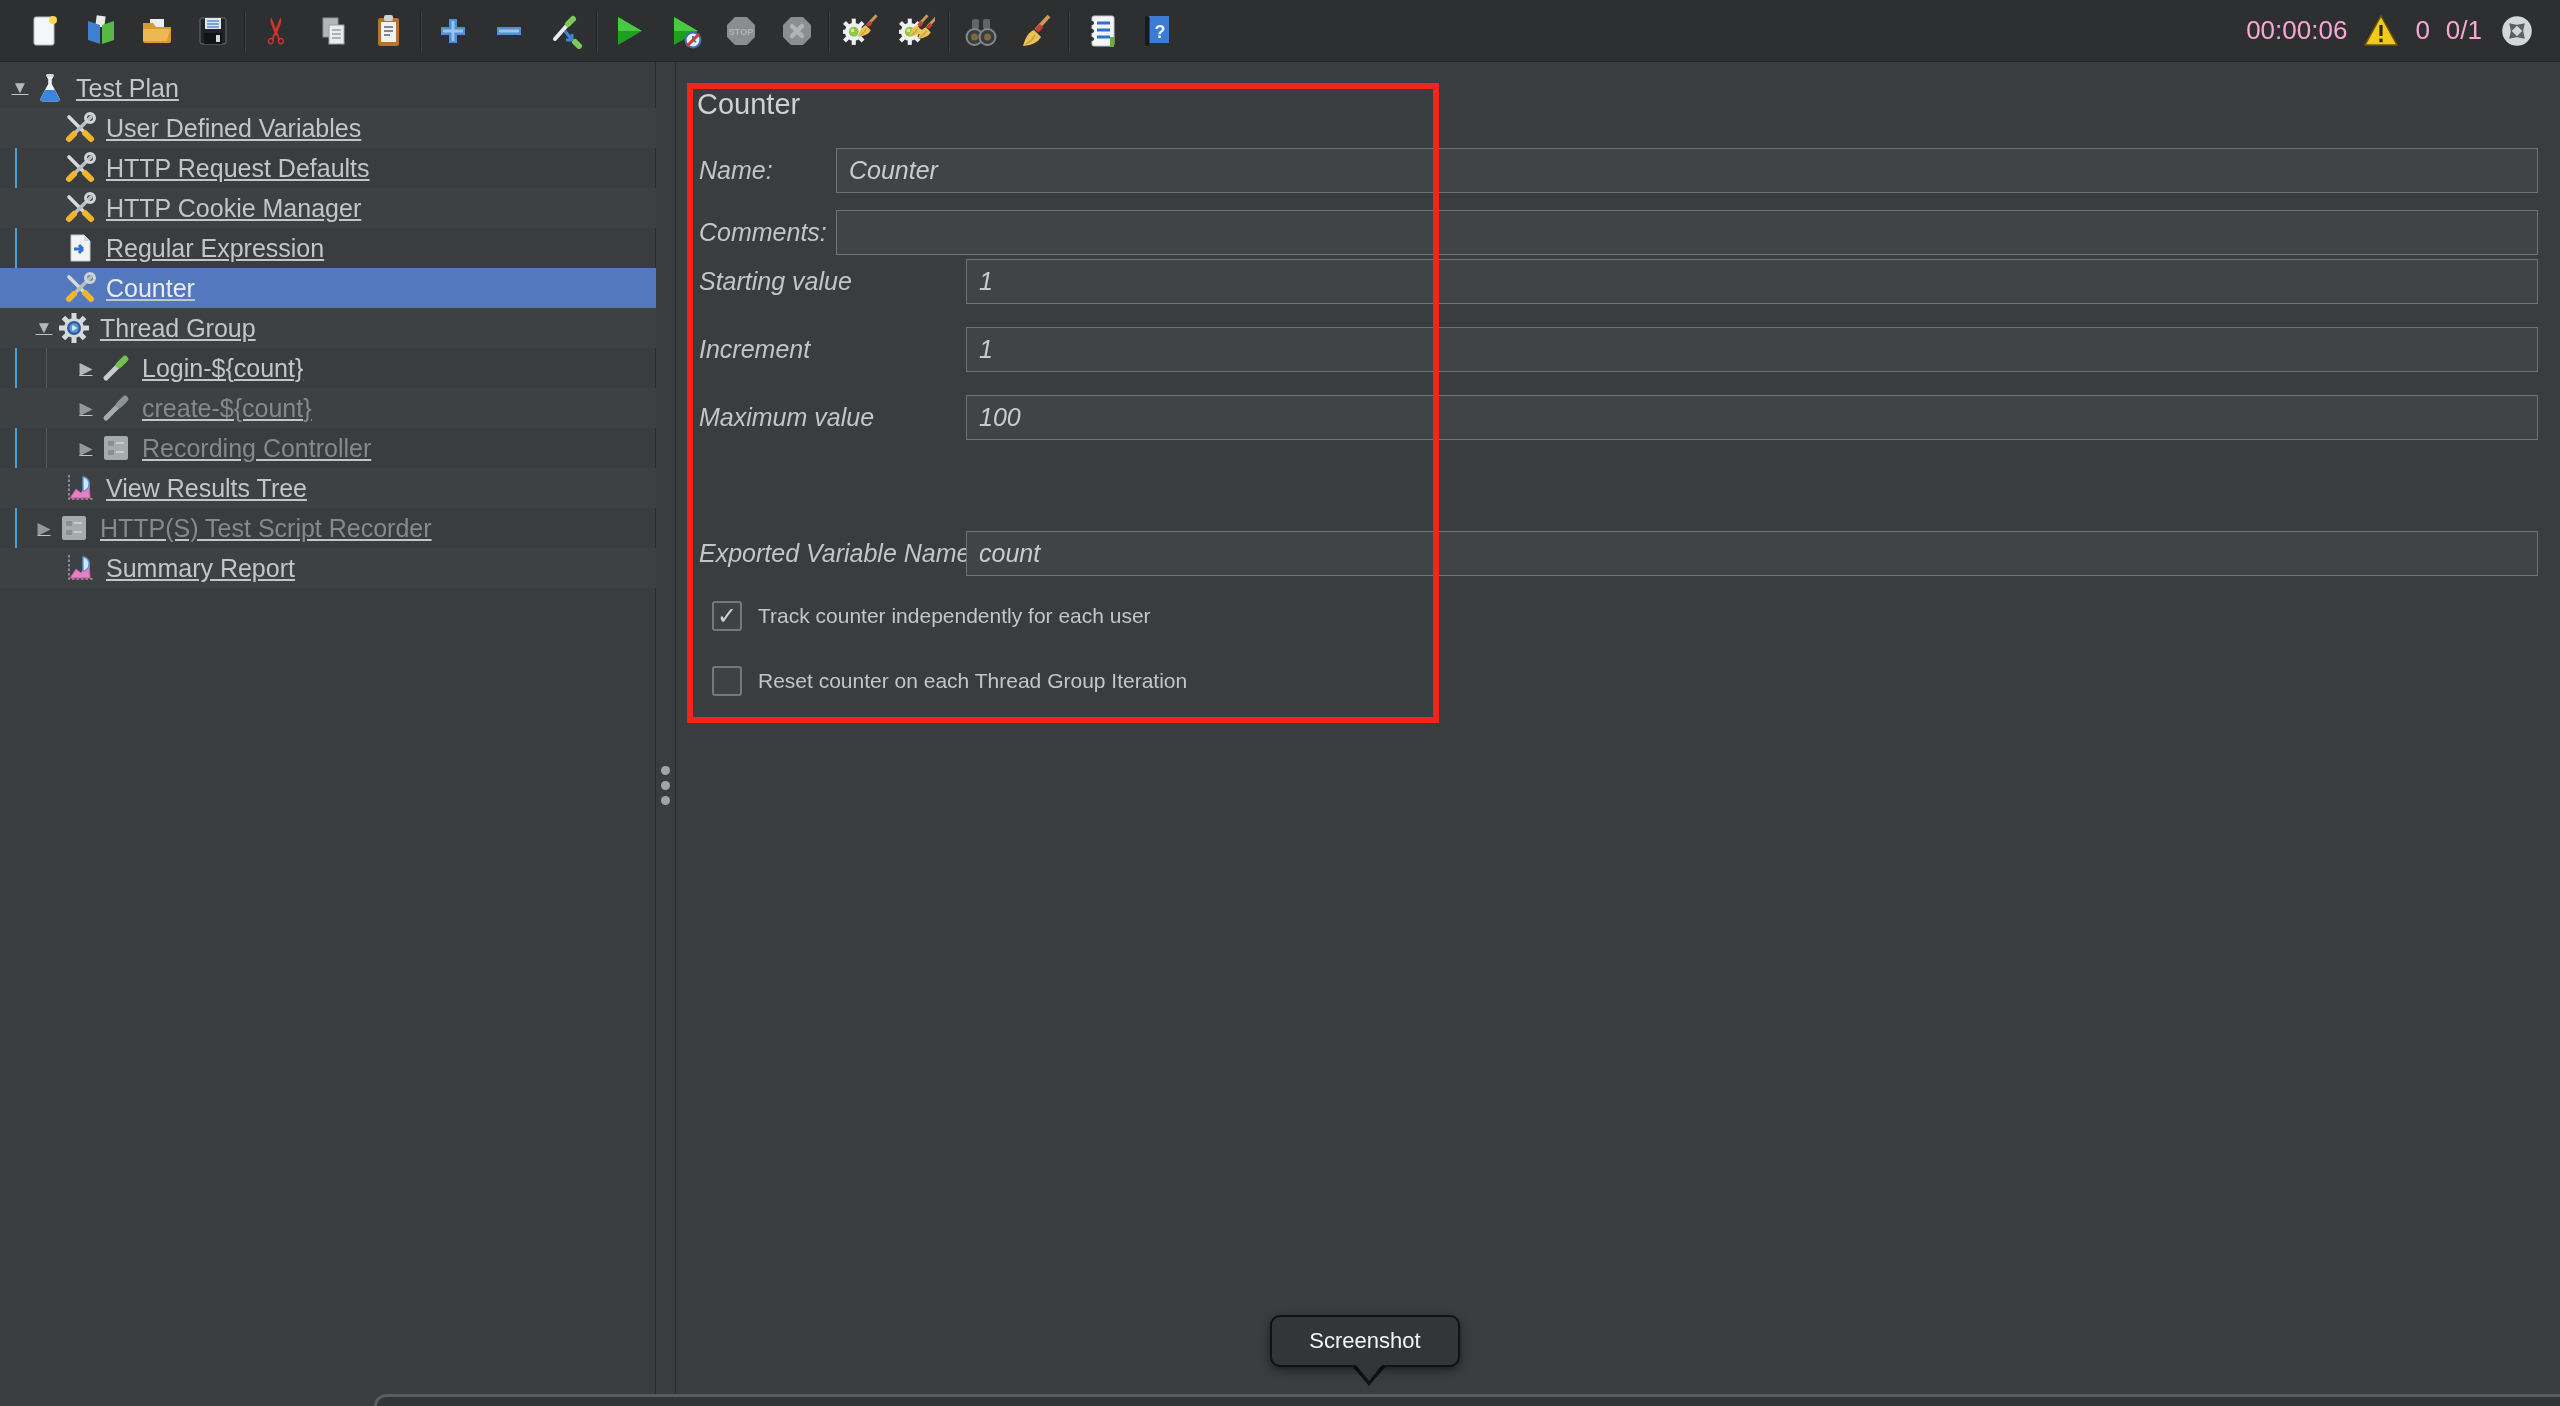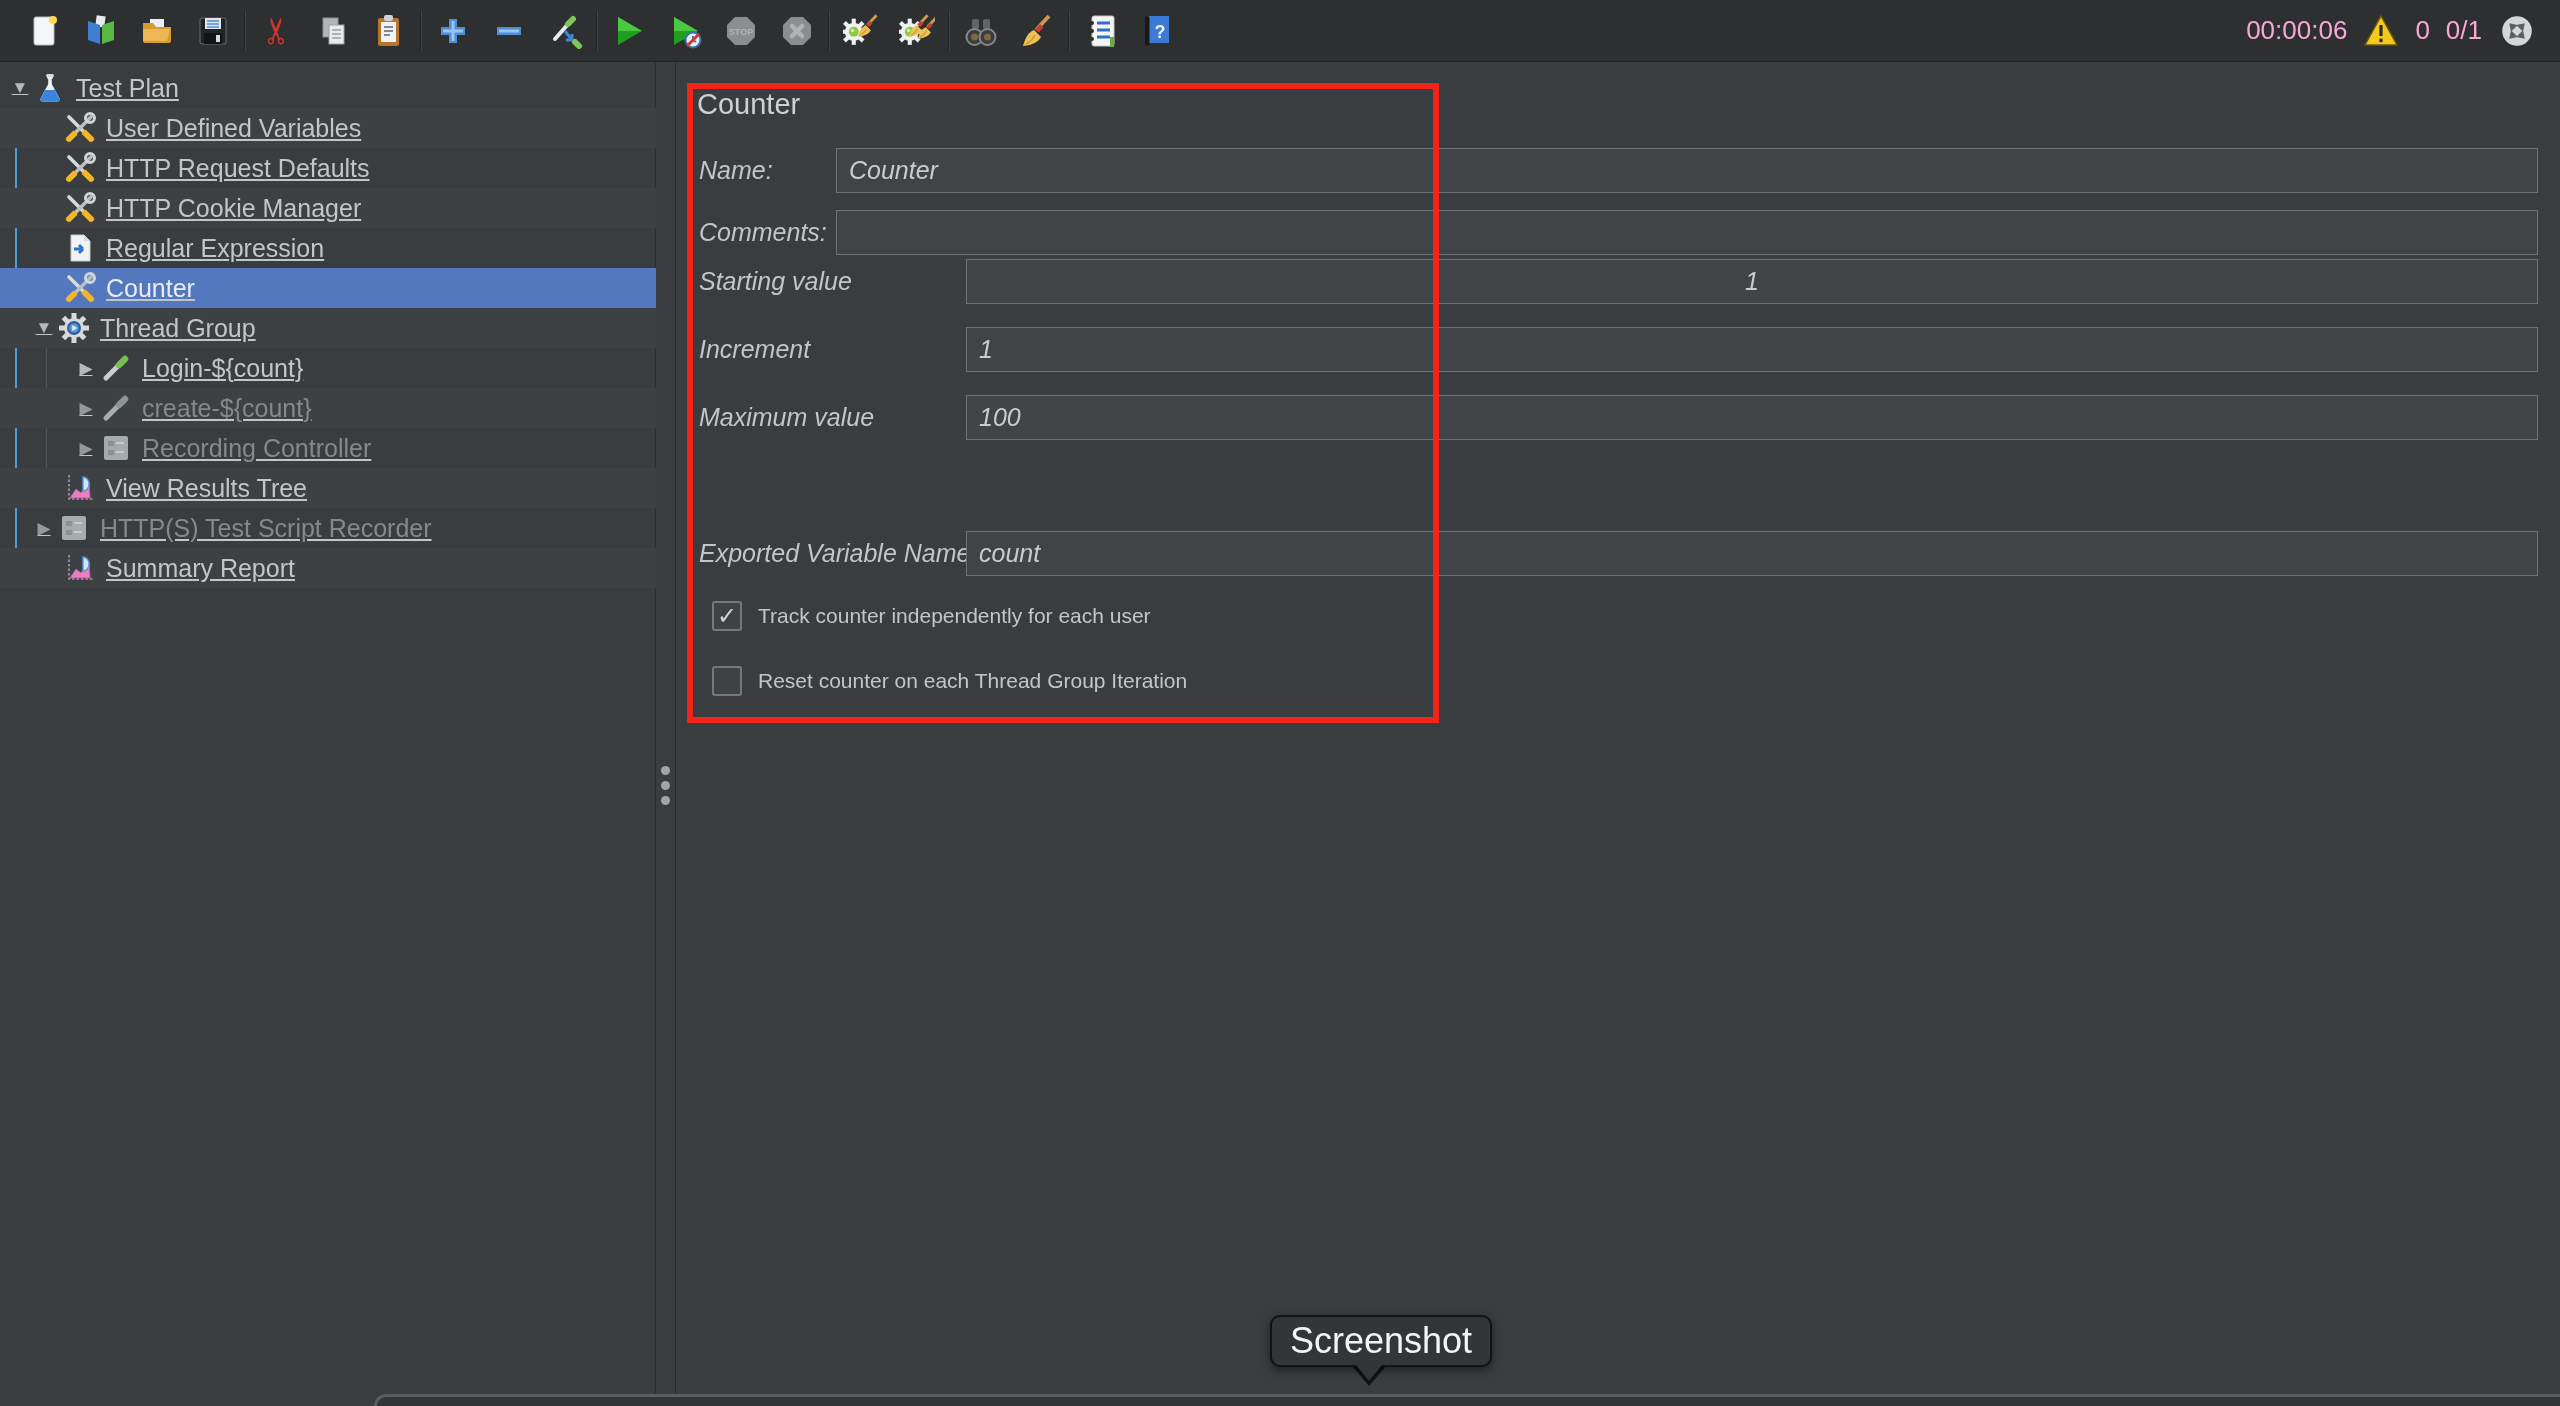--- a/index.html
+++ b/index.html
@@ -56,35 +56,35 @@
   
   .main { position:absolute; left:676px; top:62px; right:0; bottom:0; }
   .ptitle { position:absolute; left:21px; top:26px; font-size:29px; color:#ced1d2; }
   .frow { position:absolute; left:0; right:0; height:45px;font-style:italic; }
   .flabel { position:absolute; left:23px; height:45px; line-height:45px; font-size:25px; color:#c3c6c7; white-space:nowrap; }
   .ffield { position:absolute; right:22px; height:45px; line-height:43px;
             background:#404446; border:1px solid #6f7275; color:#c9cccd;
             font-size:25px; padding:0 12px; overflow:hidden; white-space:nowrap; }
   .f-wide  { left:160px; }
   .f-norm  { left:290px; }
-  .r0 { top:86px; }  .r1 { top:148px; } .r2 { top:197px;text-align:center; } .r3 { top:265px; }
+  .r0 { top:86px; }  .r1 { top:148px; } .r2 { top:197px; } .r3 { top:265px; }
   .r4 { top:333px; } .r5 { top:401px; } .r6 { top:469px; }
   .cbrow { position:absolute; left:36px; height:32px; display:flex; align-items:center; gap:16px; }
   .cb0 { top:538px; } .cb1 { top:603px; }
   .cbox { width:30px; height:30px; border:2px solid #76797b; background:#3e4244; border-radius:3px;
           display:flex; align-items:center; justify-content:center; }
   .cbox .mark { font-size:24px; color:#d0d3d4; line-height:1; }
   .cblabel { font-size:21px; color:#c3c6c7; white-space:nowrap; }
 
   
   .red-rect { position:absolute; left:687px; top:83px; width:752px; height:640px;
               border:6px solid #f5241b; z-index:50; pointer-events:none; }
-  .tooltip { position:absolute; left:1270px; top:1315px; width:222px; height:52px;
+  .tooltip { position:absolute; left:1270px; top:1315px; width:190px; height:52px;
              background:#333537; border:2px solid #101213; border-radius:10px;
-             color:#f2f4f5; font-size:36px; display:flex; align-items:center; justify-content:center;
+             color:#f2f4f5; font-size:22px; display:flex; align-items:center; justify-content:center;
              box-shadow:0 3px 8px rgba(0,0,0,.5); z-index:60; }
   .tooltip-arrow-border { position:absolute; left:1352px; top:1366px; z-index:59;
              border-left:17px solid transparent; border-right:17px solid transparent;
              border-top:20px solid #101213; }
   .tooltip-arrow { position:absolute; left:1356px; top:1365px; z-index:61;
              border-left:13px solid transparent; border-right:13px solid transparent;
              border-top:16px solid #333537; }
   .bottom-edge { position:absolute; left:374px; top:1394px; right:0; height:12px;
              background:#323436; border-top:3px solid #595d5f; border-left:3px solid #595d5f;
              border-top-left-radius:14px; z-index:5; }

